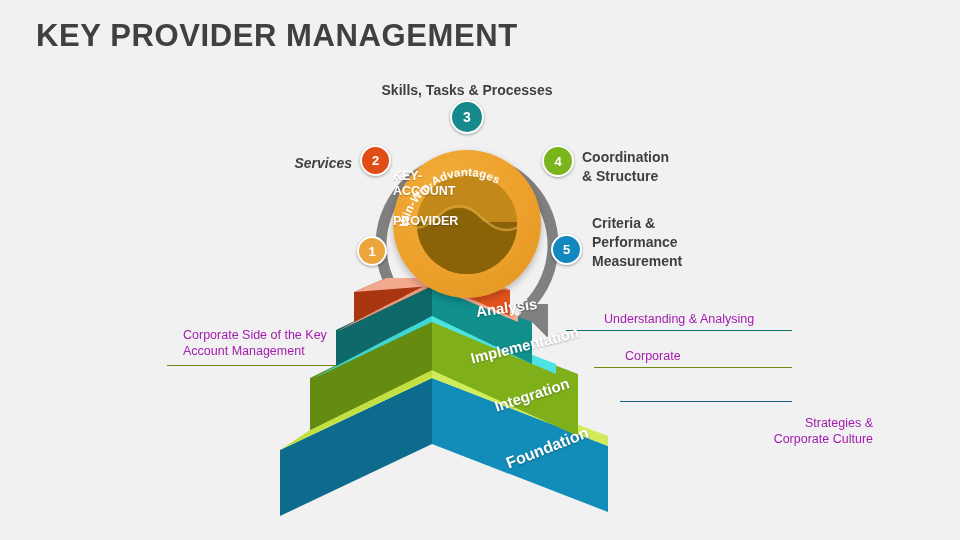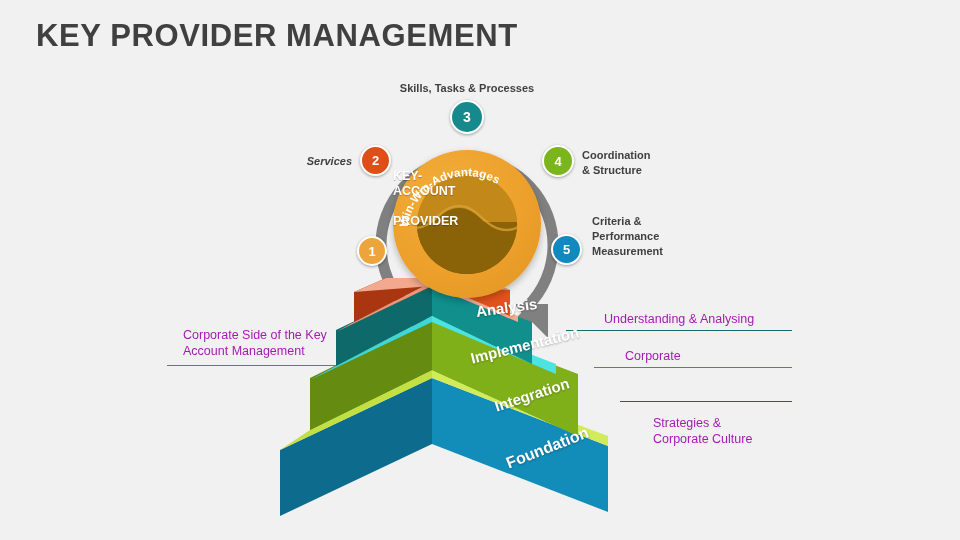--- a/index.html
+++ b/index.html
@@ -28,21 +28,21 @@
     font-size: 31px;
     font-weight: bold;
     color: #404040;
     letter-spacing: 0.6px;
     white-space: nowrap;
   }
 
   
   .lbl {
     position: absolute;
-    font-size: 11px;
+    font-size: 14px;
     font-weight: bold;
     color: #3f3f3f;
     line-height: 1.35;
     white-space: pre-line;
   }
   .lbl.right { text-align: left; }
   .lbl.left  { text-align: right; }
   .lbl.center{ text-align: center; }
 
   .side-lbl {
@@ -225,16 +225,16 @@
   <div class="rule" style="left:167px; top:365px; width:190px; border-top-color:#6f8a13;"></div>
 
   <div class="side-lbl" style="left:604px; top:311px; width:230px;">Understanding &amp; Analysing</div>
   <div class="rule" style="left:566px; top:330px; width:226px; border-top-color:#11706e;"></div>
 
   <div class="side-lbl" style="left:625px; top:348px; width:200px;">Corporate</div>
   <div class="rule" style="left:594px; top:367px; width:198px; border-top-color:#6f8a13;"></div>
 
   <div class="rule" style="left:620px; top:401px; width:172px; border-top-color:#1b5f86;"></div>
 
-  <div class="side-lbl" style="left:653px; top:415px; width:220px;">Strategies &amp;
+  <div class="side-lbl" style="left:653px; top:415px; width:220px;text-align:right;">Strategies &amp;
 Corporate Culture</div>
 
 </div>
 
 </body></html>

